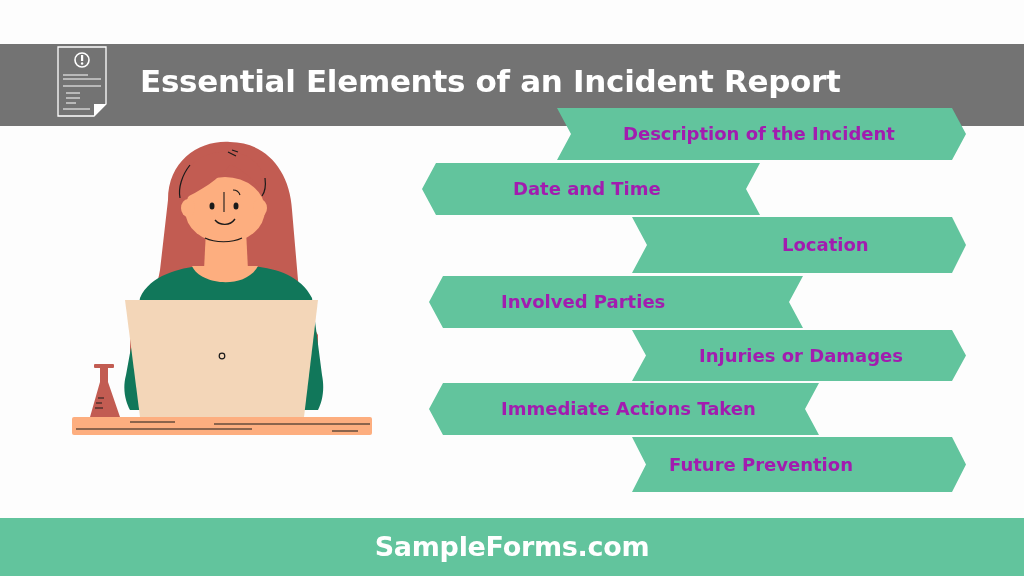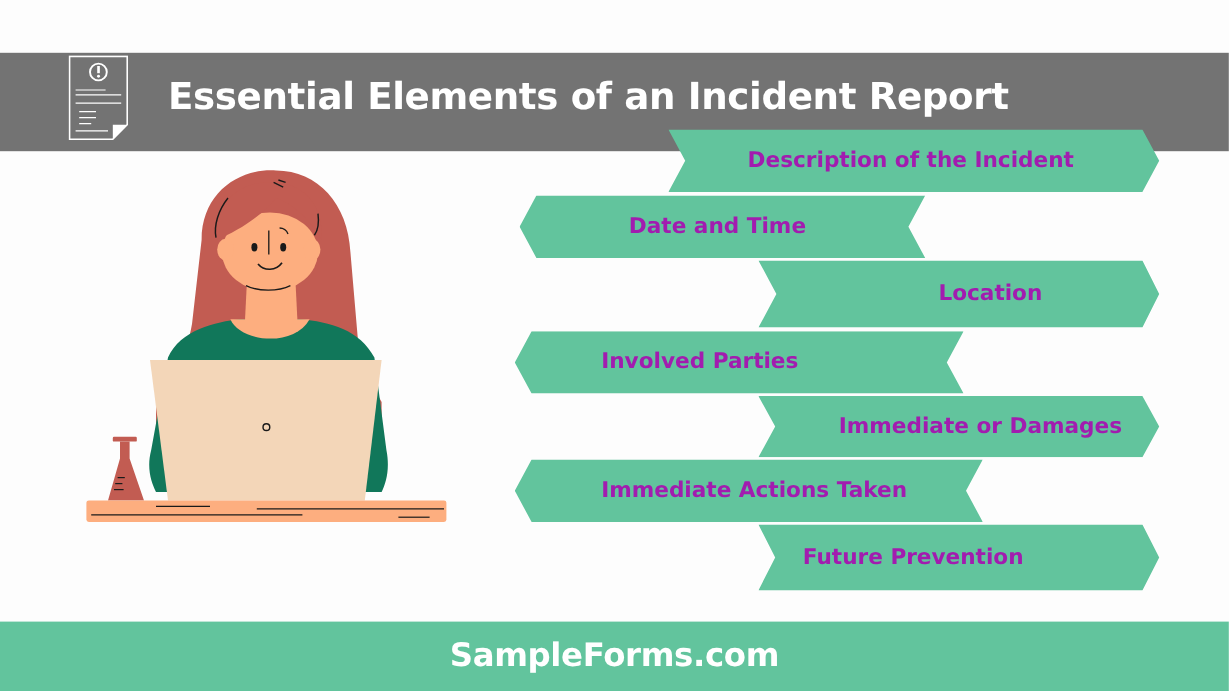--- a/index.html
+++ b/index.html
@@ -77,21 +77,21 @@
   <line x1="272" y1="301" x2="298" y2="301" stroke="#1a1a1a" stroke-width="1"></line>
 </svg>
 
 <div class="banner" style="left:557px; top:108px; width:410px; height:52px;">
   <svg width="410" height="52">
       <polygon points="0,0 395,0 409,26 395,52 0,52 14,26" fill="#62c49d"></polygon>
     </svg>
   <div class="banner-label" style="left:66px; width:300px; line-height:52px; text-align:left;">Description of the Incident</div>
 </div>
 
-<div class="banner" style="left:433px; top:163px; width:338px; height:44px;">
+<div class="banner" style="left:422px; top:163px; width:338px; height:44px;">
   <svg width="338" height="52">
       <polygon points="0,26 14,0 338,0 324,26 338,52 14,52" fill="#62c49d"></polygon>
     </svg>
   <div class="banner-label" style="left:91px; line-height:52px;">Date and Time</div>
 </div>
 
 <div class="banner" style="left:632px; top:217px; width:335px; height:56px;">
   <svg width="335" height="56">
       <polygon points="0,0 320,0 334,28 320,56 0,56 15,28" fill="#62c49d"></polygon>
     </svg>
@@ -102,21 +102,21 @@
   <svg width="374" height="52">
       <polygon points="0,26 14,0 374,0 360,26 374,52 14,52" fill="#62c49d"></polygon>
     </svg>
   <div class="banner-label" style="left:72px; line-height:52px;">Involved Parties</div>
 </div>
 
 <div class="banner" style="left:632px; top:330px; width:335px; height:51px;">
   <svg width="335" height="51">
       <polygon points="0,0 320,0 334,25.5 320,51 0,51 14,25.5" fill="#62c49d"></polygon>
     </svg>
-  <div class="banner-label" style="left:67px; line-height:51px;">Immediate or Damages</div>
+  <div class="banner-label" style="left:67px; line-height:51px;">Injuries or Damages</div>
 </div>
 
 <div class="banner" style="left:429px; top:383px; width:390px; height:52px;">
   <svg width="390" height="52">
       <polygon points="0,26 14,0 390,0 376,26 390,52 14,52" fill="#62c49d"></polygon>
     </svg>
   <div class="banner-label" style="left:72px; line-height:52px;">Immediate Actions Taken</div>
 </div>
 
 <div class="banner" style="left:632px; top:437px; width:335px; height:55px;">

